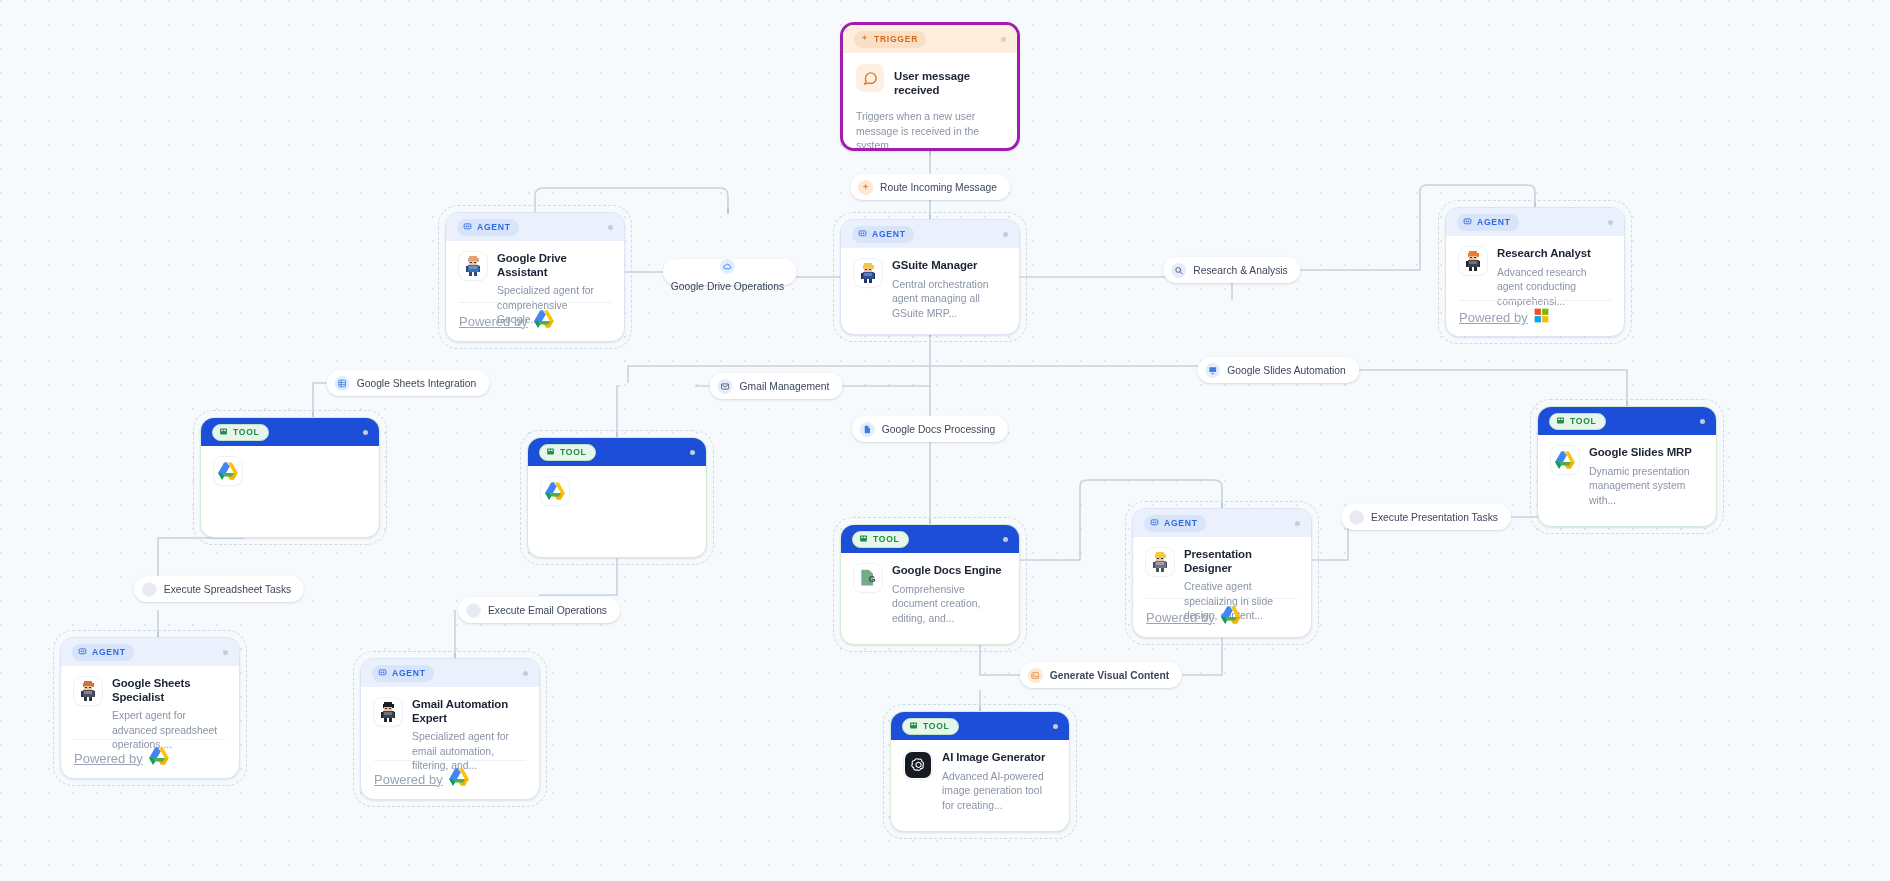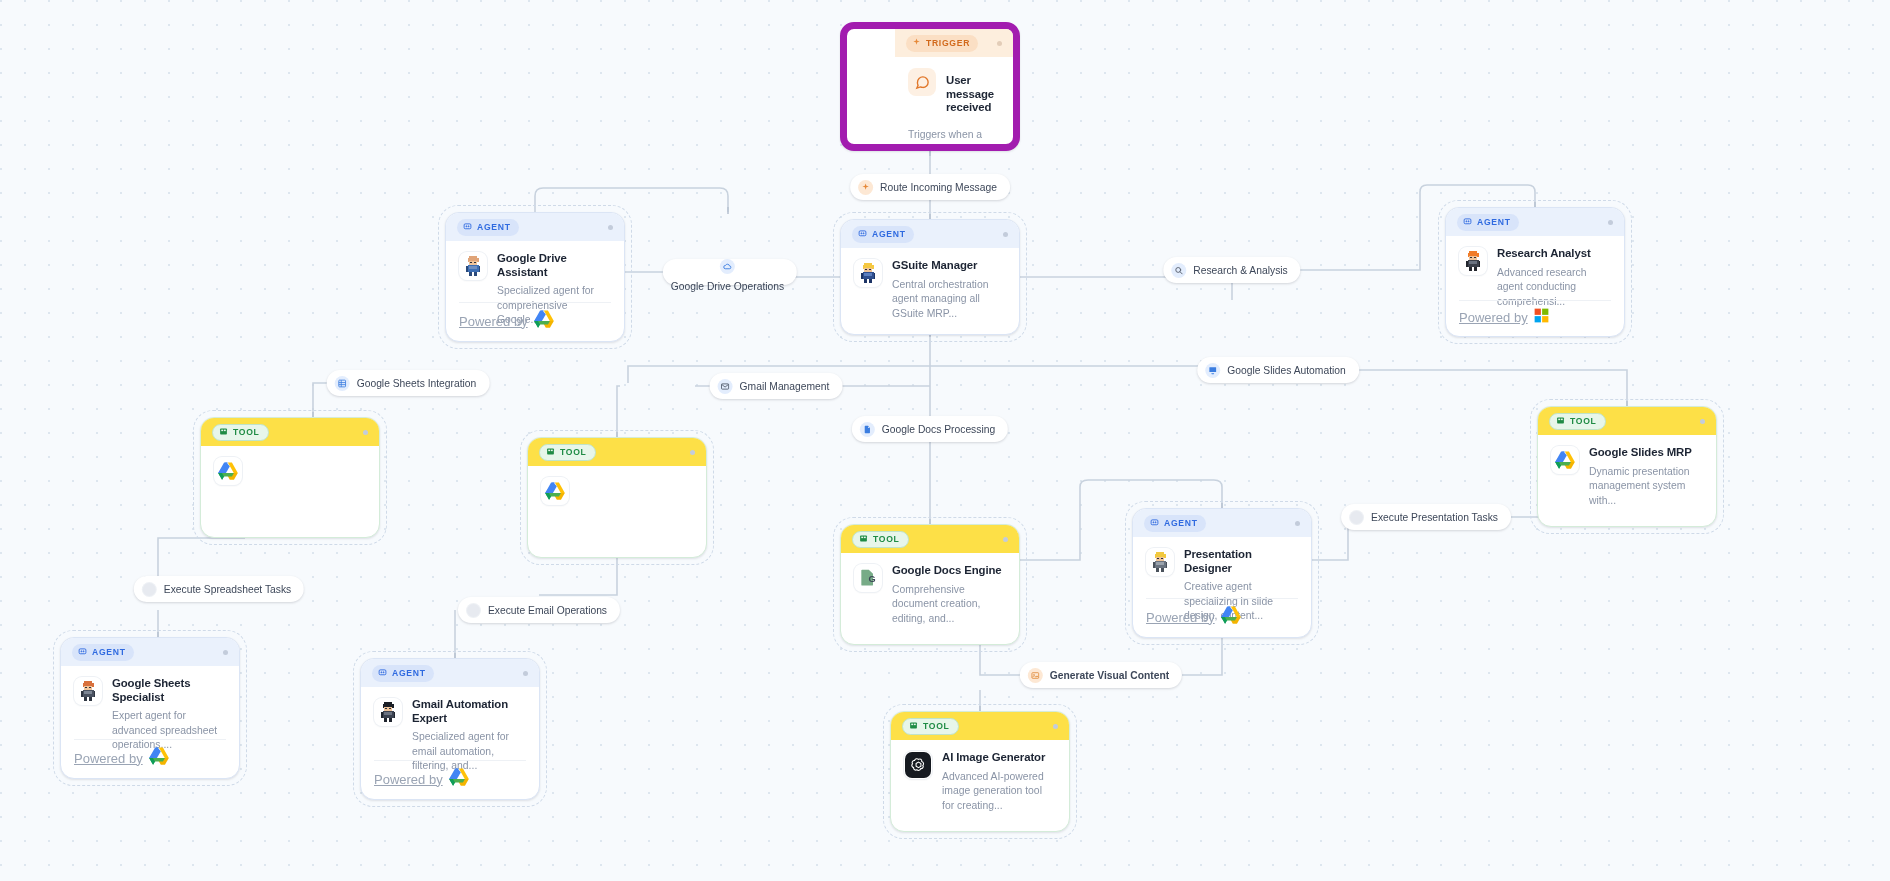--- a/index.html
+++ b/index.html
@@ -57,35 +57,35 @@
   }
   .node .footer {
     margin:0 13px; padding:7px 0 0 0;
     border-top:1px solid #eef1f5;
     display:flex; align-items:center; gap:6px;
     position:absolute; bottom:9px; left:0; right:0;
   }
   .node .footer .lbl { font-size:13px; color:#9aa4b4;text-decoration:underline; }
 
   
-  .node.trigger { border:7px solid #a21caf;padding-left:48px; }
+  .node.trigger { border:3px solid #a21caf; }
   .node.trigger .hdr { background:#fdeedd; }
   .node.trigger .hdr .pill { background:#fbdfc4; color:#d2691b; }
   .node.trigger .hdr .dot { background:#e3cdb8; }
   .node.trigger .avatar { background:#fdf0e3; box-shadow:none; }
 
   
   .node.agent { border:1px solid #dbe5f5; }
   .node.agent .hdr { background:#eaf1fc; }
   .node.agent .hdr .pill { background:#d8e4fa; color:#2f6ae0; }
   .node.agent .hdr .dot { background:#c3ccdb; }
 
   
   .node.tool { border:1px solid #d4ecd9; }
-  .node.tool .hdr { background:#fde047; }
+  .node.tool .hdr { background:#1d4ed8; }
   .node.tool .hdr .pill { background:#e7f6ea; color:#1f8b44; border:1px solid #bfe3c8; }
   .node.tool .hdr .dot { background:#c3ccdb; }
 
   
   .node-wrap { position:absolute; }
   .node-wrap.sel::before {
     content:""; position:absolute;
     left:-7px; top:-7px; right:-7px; bottom:-7px;
     border:1px dashed #cfdae8; border-radius:20px;
     pointer-events:none;

